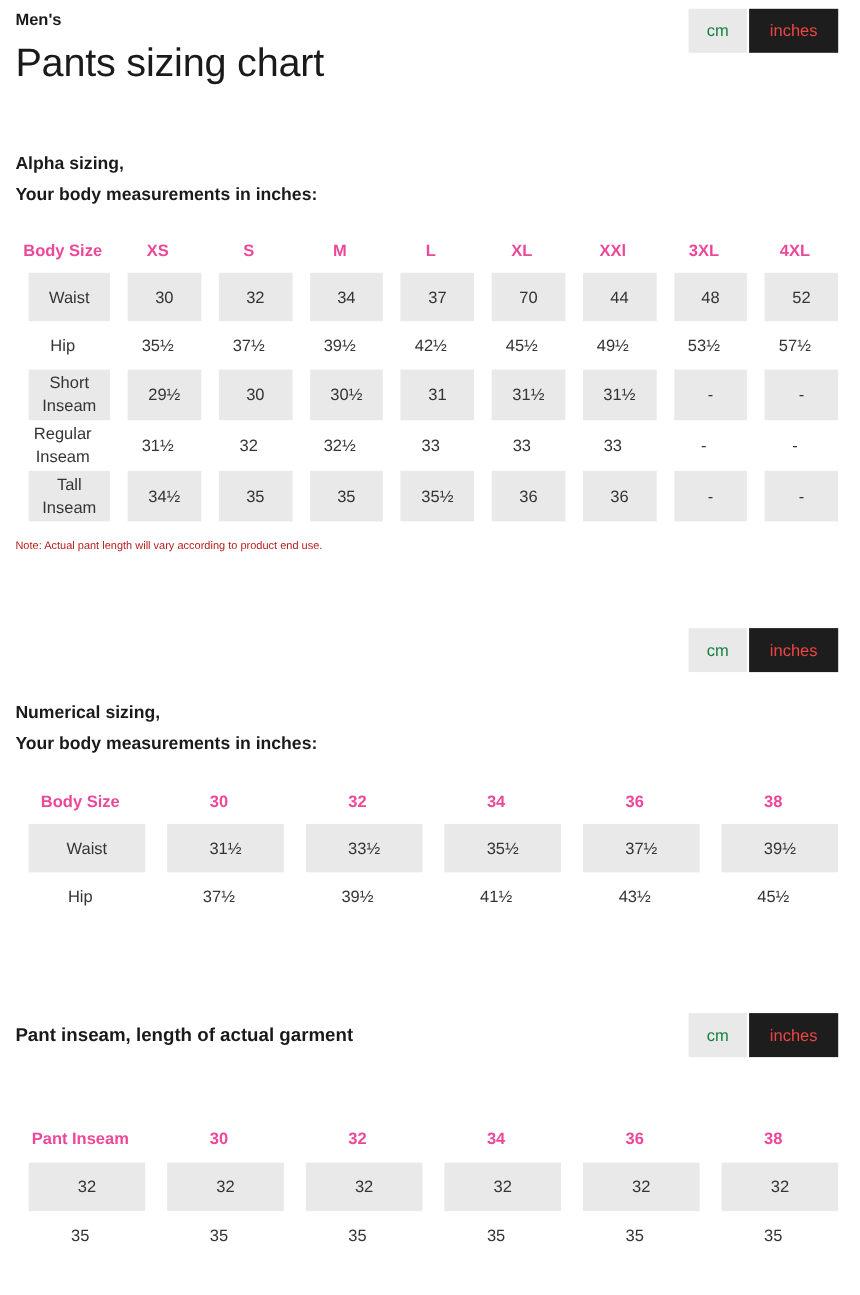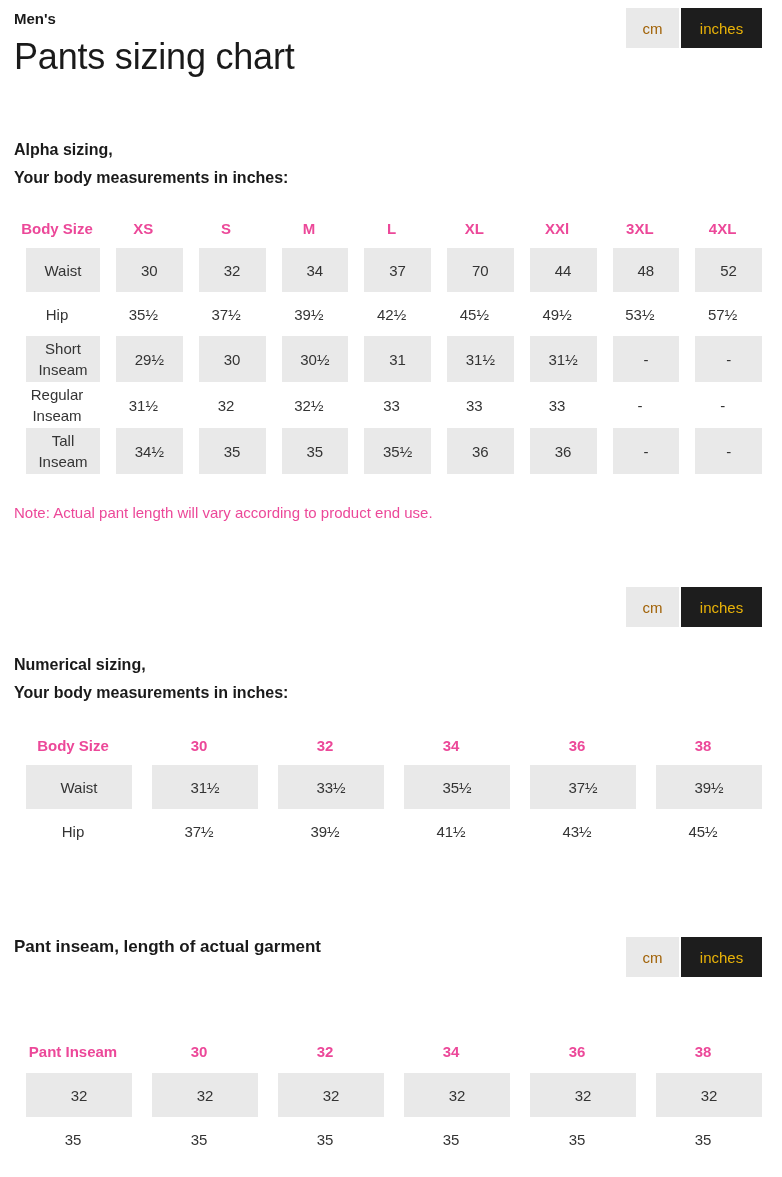--- a/index.html
+++ b/index.html
@@ -17,49 +17,49 @@
   .eyebrow { font-size: 15px; font-weight: 700; line-height: 22px; }
   .page-title { font-size: 36px; font-weight: 400; line-height: 38px; margin: 8px 0 0 0; letter-spacing: -0.2px; }
 
   
   .unit-toggle { display: flex; gap: 2px; }
   .unit-toggle .tg {
     height: 40px; display: flex; align-items: center; justify-content: center;
     font-size: 15px; border: none; cursor: pointer; box-sizing: border-box;
     font-family: inherit; padding: 0;
   }
-  .tg-cm { width: 53px; background: var(--cell-gray, #e9e9e9); color: #a16207; }
-  .tg-in { width: 81px; background: var(--toggle-active, #1d1d1d); color: #eab308; }
+  .tg-cm { width: 53px; background: var(--cell-gray, #e9e9e9); color: #15803d; }
+  .tg-in { width: 81px; background: var(--toggle-active, #1d1d1d); color: #ef4444; }
 
   
   .sec-heading { margin-top: 60px; font-size: 16px; font-weight: 700; line-height: 28px; }
   .sec-heading div { white-space: pre; }
   .sec2-heading { margin-top: 24px; }
   .toggle-row { display: flex; justify-content: flex-end; margin-top: 64px; }
-  .sec3-row { display: flex; justify-content: space-between; align-items: flex-start; margin-top: 84px; gap: 15px; }
+  .sec3-row { display: flex; justify-content: space-between; align-items: center; margin-top: 84px; gap: 15px; }
   .sec3-title { font-size: 17px; font-weight: 700; margin: 0; }
 
   
   .s-table { margin-top: 16px; }
   .s-table.t2 { margin-top: 18px; }
   .s-table.t3 { margin-top: 52px; }
   .t-row {
     display: grid;
     grid-template-columns: var(--template, repeat(6, 1fr));
     column-gap: var(--gap, 4px);
   }
   .t-cell {
     display: flex; align-items: center; justify-content: center;
     text-align: center; min-height: 44px; padding: 2px 2px;
     font-size: 15px; color: #343434; line-height: 21px; box-sizing: border-box;
   }
   .t-headrow .t-cell { font-weight: 700; color: #ec4899; min-height: 40px; }
   .t-row.shaded .t-cell { background: var(--cell-gray, #e9e9e9); margin-left: 12px; }
   .t3 .t-cell { min-height: 44px; }
-  .note { margin-top: 28px; font-size: 15px; line-height: 21px; color: #ec4899; }
+  .note { margin-top: 12px; font-size: 10px; line-height: 21px; color: #b91c1c; }
 </style>
 </head>
 <body>
 
 <header class="page-header">
   <div>
     <div class="eyebrow">Men's</div>
     <h1 class="page-title">Pants sizing chart</h1>
   </div>
   <div class="unit-toggle">

